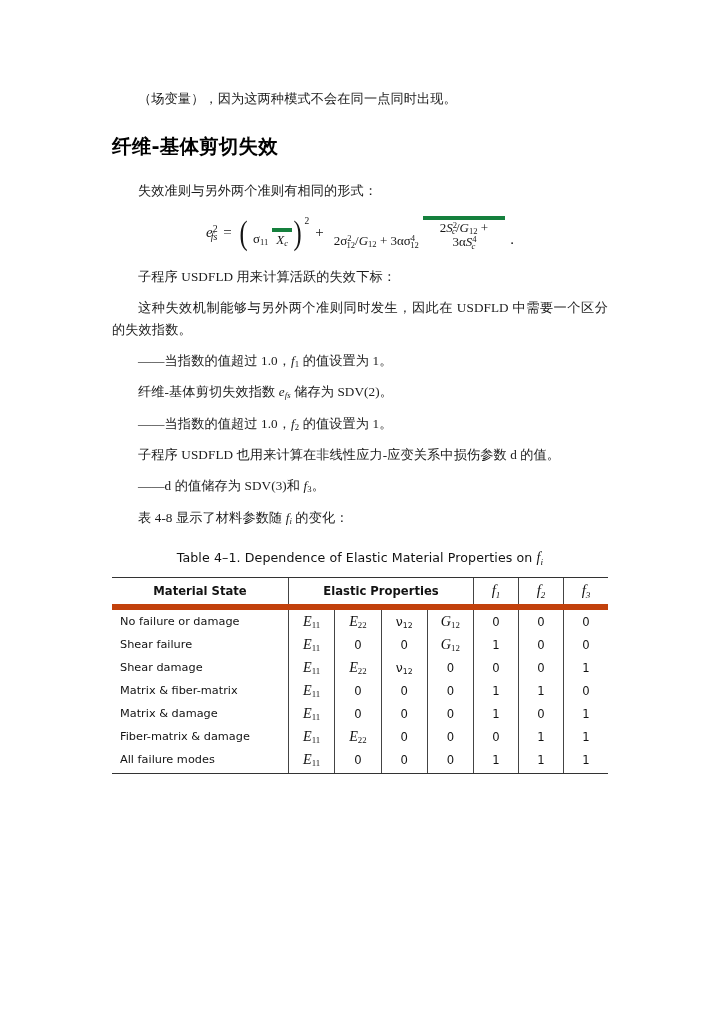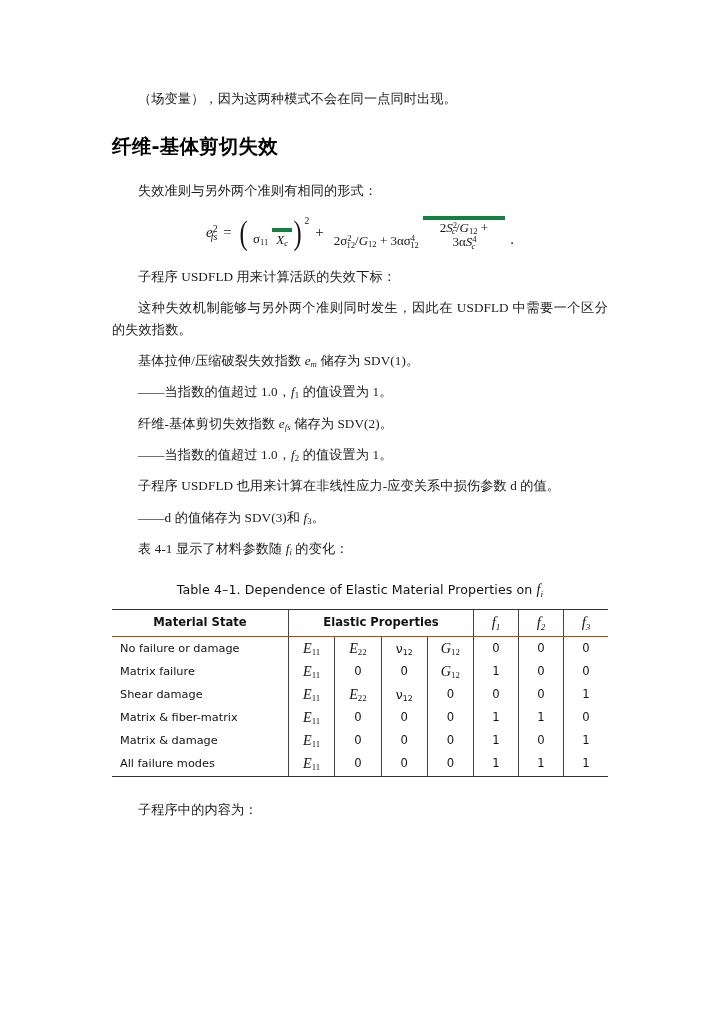--- a/index.html
+++ b/index.html
@@ -133,21 +133,21 @@
     font-size: 11.3px;
     color: #121212;
     table-layout: fixed;
   }
   table.props thead th {
     font-weight: bold;
     font-size: 11.6px;
     padding: 4px 0 5px 0;
     text-align: center;
     border-top: 1.6px solid #333;
-    border-bottom: 1px solid #c2410c;
+    border-bottom: 6px solid #c2410c;
   }
   table.props tbody td {
     padding: 2.5px 0 2.5px 0;
     text-align: center;
     height: 18px;
   }
   table.props tbody tr:last-child td {
     border-bottom: 1.6px solid #333;
     padding-bottom: 4px;
   }
@@ -211,33 +211,32 @@
           </span>
         </span>
         <span class="eq-period">.</span>
       </span>
     </div>
 
     <p class="para indent">子程序 USDFLD 用来计算活跃的失效下标：</p>
 
     <p class="para indent">这种失效机制能够与另外两个准则同时发生，因此在 USDFLD 中需要一个区分的失效指数。</p>
 
-    <p class="para indent"><span>基体拉伸/压缩破裂失效指数 </span><span class="math"><span class="mi">e</span><sub style="font-style:italic">m</sub></span><span> 储存为 SDV(1)。</span></p>
 
     <p class="para indent"><span>——当指数的值超过 1.0，</span><span class="math"><span class="mi">f</span><sub>1</sub></span><span> 的值设置为 1。</span></p>
 
     <p class="para indent"><span>纤维-基体剪切失效指数 </span><span class="math"><span class="mi">e</span><sub style="font-style:italic">fs</sub></span><span> 储存为 SDV(2)。</span></p>
 
     <p class="para indent"><span>——当指数的值超过 1.0，</span><span class="math"><span class="mi">f</span><sub>2</sub></span><span> 的值设置为 1。</span></p>
 
     <p class="para indent">子程序 USDFLD 也用来计算在非线性应力-应变关系中损伤参数 d 的值。</p>
 
     <p class="para indent"><span>——d 的值储存为 SDV(3)和 </span><span class="math"><span class="mi">f</span><sub>3</sub></span><span>。</span></p>
 
-    <p class="para indent"><span>表 4-1 显示了材料参数随 </span><span class="math"><span class="mi">f</span><sub style="font-style:italic">i</sub></span><span> 的变化：</span></p>
+    <p class="para indent"><span>表 4-8 显示了材料参数随 </span><span class="math"><span class="mi">f</span><sub style="font-style:italic">i</sub></span><span> 的变化：</span></p>
 
     <div class="table-caption"><span>Table 4–1.  Dependence of Elastic Material Properties on </span><span class="mathit"><span>f</span><sub style="font-style:italic">i</sub></span></div>
 
     <table class="props">
       <thead>
         <tr>
           <th class="c-state">Material State</th>
           <th class="vl" colspan="4">Elastic Properties</th>
           <th class="vl col-f"><span class="fhdr"><span>f</span><sub>1</sub></span></th>
           <th class="vl col-f"><span class="fhdr"><span>f</span><sub>2</sub></span></th>
@@ -249,21 +248,21 @@
             <td class="c-state">No failure or damage</td>
             <td class="vl col-e"><span class="sym">E<sub>11</sub></span></td>
             <td class="vl col-e"><span class="sym">E<sub>22</sub></span></td>
             <td class="vl col-e"><span class="sym nu">ν<sub>12</sub></span></td>
             <td class="vl col-e"><span class="sym">G<sub>12</sub></span></td>
             <td class="vl col-f num-cell">0</td>
             <td class="vl col-f num-cell">0</td>
             <td class="vl col-f num-cell">0</td>
           </tr>
           <tr>
-            <td class="c-state">Matrix failure</td>
+            <td class="c-state">Shear failure</td>
             <td class="vl col-e"><span class="sym">E<sub>11</sub></span></td>
             <td class="vl col-e num-cell">0</td>
             <td class="vl col-e num-cell">0</td>
             <td class="vl col-e"><span class="sym">G<sub>12</sub></span></td>
             <td class="vl col-f num-cell">1</td>
             <td class="vl col-f num-cell">0</td>
             <td class="vl col-f num-cell">0</td>
           </tr>
           <tr>
             <td class="c-state">Shear damage</td>
@@ -289,28 +288,37 @@
             <td class="c-state">Matrix &amp; damage</td>
             <td class="vl col-e"><span class="sym">E<sub>11</sub></span></td>
             <td class="vl col-e num-cell">0</td>
             <td class="vl col-e num-cell">0</td>
             <td class="vl col-e num-cell">0</td>
             <td class="vl col-f num-cell">1</td>
             <td class="vl col-f num-cell">0</td>
             <td class="vl col-f num-cell">1</td>
           </tr>
           <tr>
+            <td class="c-state">Fiber-matrix &amp; damage</td>
+            <td class="vl col-e"><span class="sym">E<sub>11</sub></span></td>
+            <td class="vl col-e"><span class="sym">E<sub>22</sub></span></td>
+            <td class="vl col-e num-cell">0</td>
+            <td class="vl col-e num-cell">0</td>
+            <td class="vl col-f num-cell">0</td>
+            <td class="vl col-f num-cell">1</td>
+            <td class="vl col-f num-cell">1</td>
+          </tr>
+          <tr>
             <td class="c-state">All failure modes</td>
             <td class="vl col-e"><span class="sym">E<sub>11</sub></span></td>
             <td class="vl col-e num-cell">0</td>
             <td class="vl col-e num-cell">0</td>
             <td class="vl col-e num-cell">0</td>
             <td class="vl col-f num-cell">1</td>
             <td class="vl col-f num-cell">1</td>
             <td class="vl col-f num-cell">1</td>
           </tr>
         </tbody>
     </table>
 
-    <p class="para indent" style="margin-top:22px">子程序中的内容为：</p>
 
   </div>
 </div>
 
 </body></html>

